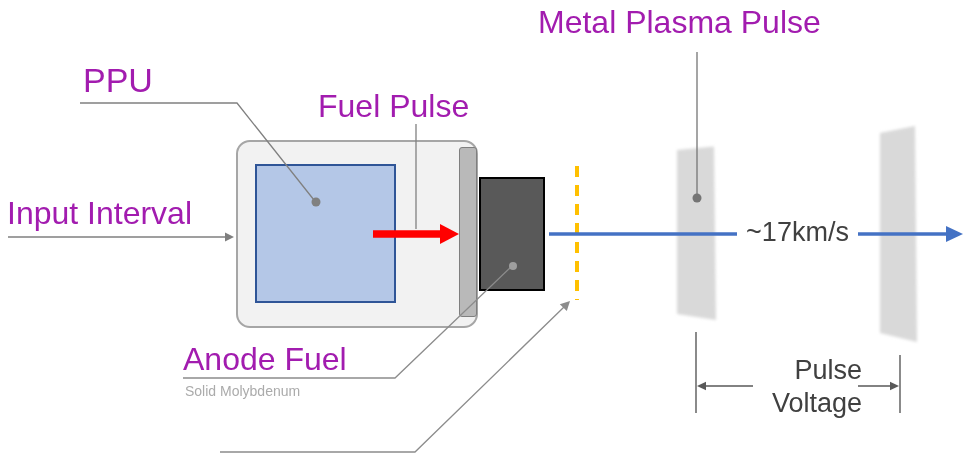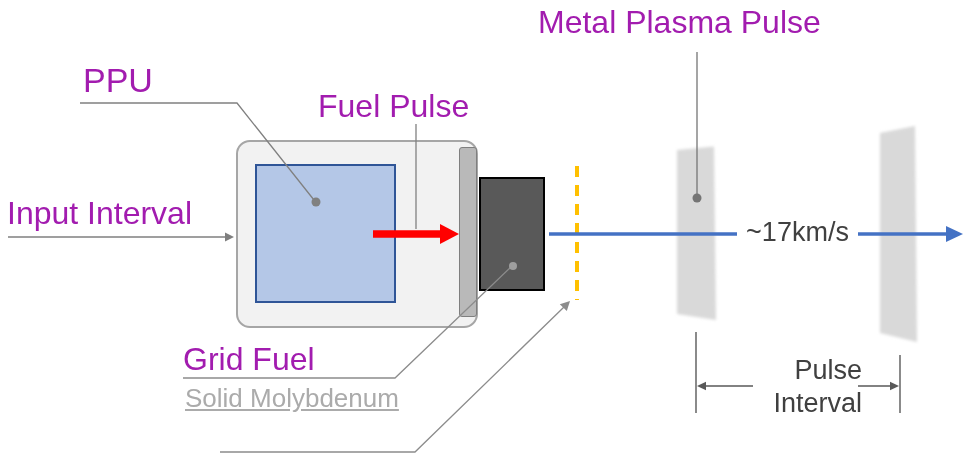--- a/index.html
+++ b/index.html
@@ -7,21 +7,21 @@
     position: relative;
     width: 974px;
     height: 464px;
     background: #ffffff;
     font-family: "Liberation Sans", sans-serif;
     color: #404040;
     overflow: hidden;
   }
   .lbl { position: absolute; white-space: nowrap; line-height: 1.1; }
   .lbl-main { font-size: 32px; color: #a21caf; }
-  .lbl-sub  { font-size: 26px; color: #ababab; text-decoration: underline; }
+  .lbl-sub  { font-size: 14px; color: #ababab; }
   .lbl-anno { font-size: 27px; color: #404040; }
 
   .shape { position: absolute; box-sizing: border-box; }
   .enclosure {
     left: 236px; top: 140px; width: 242px; height: 188px;
     background: #f2f2f2; border: 2px solid #a6a6a6; border-radius: 14px;
   }
   .backplate {
     left: 459px; top: 147px; width: 18px; height: 170px;
     background: #b9b9b9; border: 1.5px solid #7f7f7f; border-radius: 3px;
@@ -96,26 +96,26 @@
   </svg>
 
   <div class="lbl lbl-main" style="left:538px; top:5px;">Metal Plasma Pulse</div>
 
   <div class="lbl lbl-main" style="left:83px; top:62px; font-size:34px;">PPU</div>
 
   <div class="lbl lbl-main" style="left:318px; top:89px;">Fuel Pulse</div>
 
   <div class="lbl lbl-main" style="left:7px; top:196px;">Input Interval</div>
 
-  <div class="lbl lbl-main" style="left:183px; top:342px;">Grid Fuel</div>
+  <div class="lbl lbl-main" style="left:183px; top:342px;">Anode Fuel</div>
 
   <div class="lbl lbl-sub" style="left:185px; top:384px;">Solid Molybdenum</div>
 
 
   <div class="lbl lbl-anno speed-block" style="left:740px; top:218px; width:115px;">~17km/s</div>
 
 
   <div class="interval-block">
     <span>Pulse</span>
-    <span>Interval</span>
+    <span>Voltage</span>
   </div>
 
 </div>
 
 </body></html>

